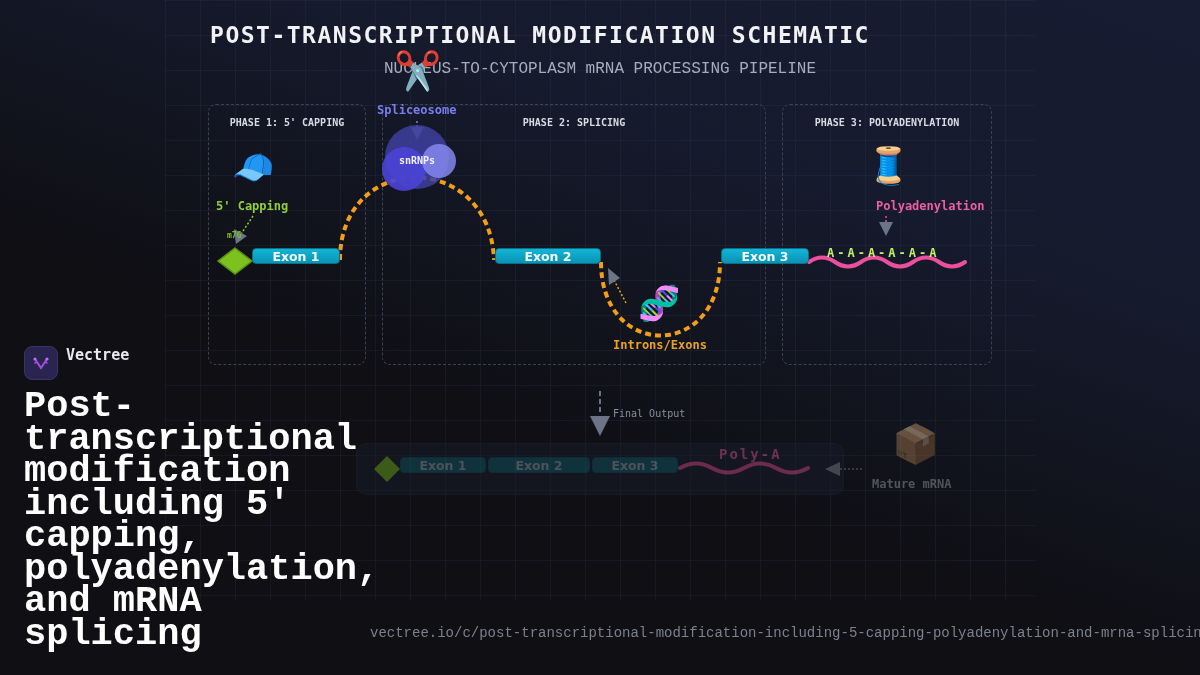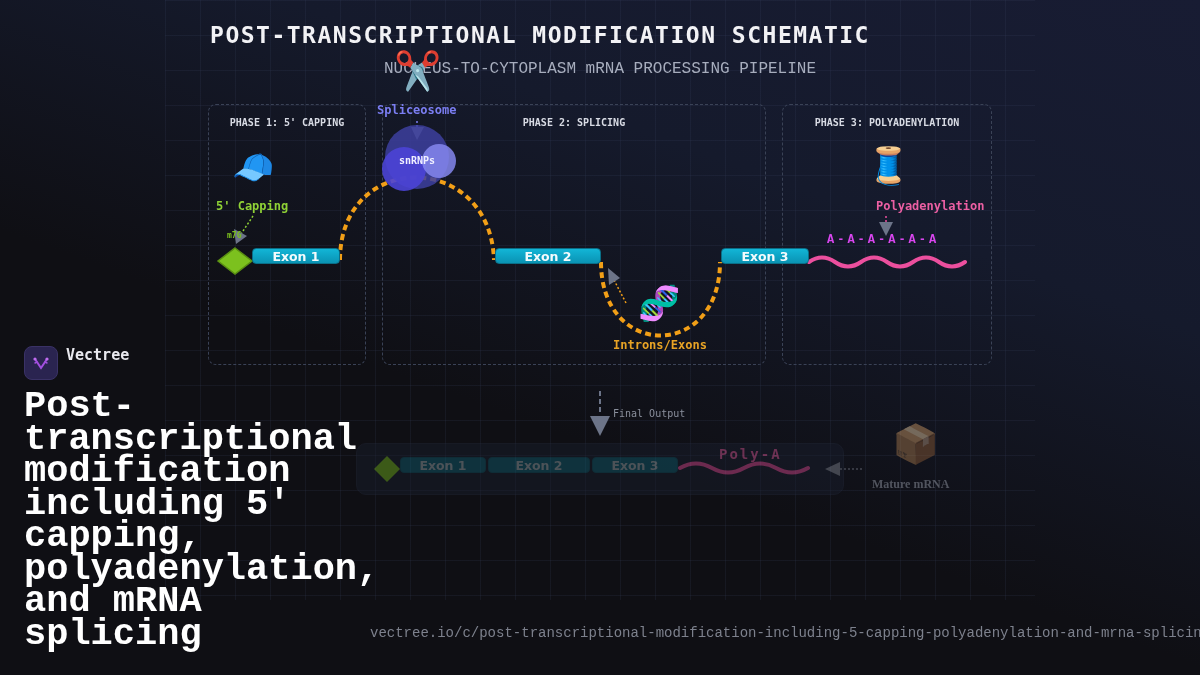--- a/index.html
+++ b/index.html
@@ -131,37 +131,37 @@
 <div class="emoji" style="left:394px;top:52px;font-size:38px;">✂️</div>
 <div class="lbl" style="left:377px;top:103px;color:#7b7ef2;">Spliceosome</div>
 <div class="lbl" style="left:399px;top:155px;font-size:10px;color:#f0f0ff;">snRNPs</div>
 <div class="exon" style="left:495px;top:248px;width:106px;">Exon 2</div>
 <div class="emoji" style="left:638px;top:286px;font-size:34px;">🧬</div>
 <div class="lbl" style="left:613px;top:338px;color:#e8a325;">Introns/Exons</div>
 <div class="exon" style="left:721px;top:248px;width:88px;">Exon 3</div>
 
 <div class="emoji" style="left:866px;top:148px;font-size:36px;">🧵</div>
 <div class="lbl" style="left:876px;top:199px;color:#ec5fa3;">Polyadenylation</div>
-<div class="lbl" style="left:827px;top:233px;color:#d946ef;letter-spacing:3px;font-family:Liberation Mono, monospace;">A-A-A-A-A-A</div>
+<div class="lbl" style="left:827px;top:246px;color:#bef264;letter-spacing:3px;">A-A-A-A-A-A</div>
 
 <div class="lbl" style="left:613px;top:408px;font-size:10px;font-weight:normal;color:#8a8f9c;">Final Output</div>
 <div class="faded">
   <div class="final-box"></div>
   <svg class="overlay" width="1200" height="675">
     <polygon points="387,456 400,469 387,482 374,469" fill="#7cc11e"></polygon>
     <path d="M680 468 q 16 -9 32 0 t 32 0 t 32 0 t 32 0" fill="none" stroke="#ec4f9e" stroke-width="4" stroke-linecap="round"></path>
     <line x1="840" y1="469" x2="862" y2="469" stroke="#8a8f9c" stroke-width="1.5" stroke-dasharray="2 2"></line>
     <polygon points="825,469 840,462 840,476" fill="#8a8f9c"></polygon>
   </svg>
   <div class="exon" style="left:400px;top:457px;width:86px;background:#0f6377;border-color:#0f5566;color:#a0b0b5;">Exon 1</div>
   <div class="exon" style="left:488px;top:457px;width:102px;background:#0f6377;border-color:#0f5566;color:#a0b0b5;">Exon 2</div>
   <div class="exon" style="left:592px;top:457px;width:86px;background:#0f6377;border-color:#0f5566;color:#a0b0b5;">Exon 3</div>
   <div class="lbl" style="left:719px;top:446px;font-size:14px;color:#ec5fa3;letter-spacing:2px;">Poly-A</div>
   <div class="emoji" style="left:892px;top:425px;font-size:38px;">📦</div>
-  <div class="lbl" style="left:872px;top:477px;color:#aab0bd;font-family:Liberation Serif, serif;">Mature mRNA</div>
+  <div class="lbl" style="left:872px;top:477px;color:#aab0bd;">Mature mRNA</div>
 </div>
 
 <div class="brand">
   <div class="brand-logo">
     <svg width="18" height="18" viewBox="0 0 18 18">
       <path d="M3 5 L9 14 L15 5" fill="none" stroke="#a24fe0" stroke-width="2" stroke-linecap="round"></path>
       <path d="M5 8 L3 9 M13 8 L15 9" stroke="#a24fe0" stroke-width="1.5" stroke-linecap="round"></path>
       <circle cx="3" cy="5" r="1.6" fill="#c06cf0"></circle>
       <circle cx="15" cy="5" r="1.6" fill="#c06cf0"></circle>
     </svg>

